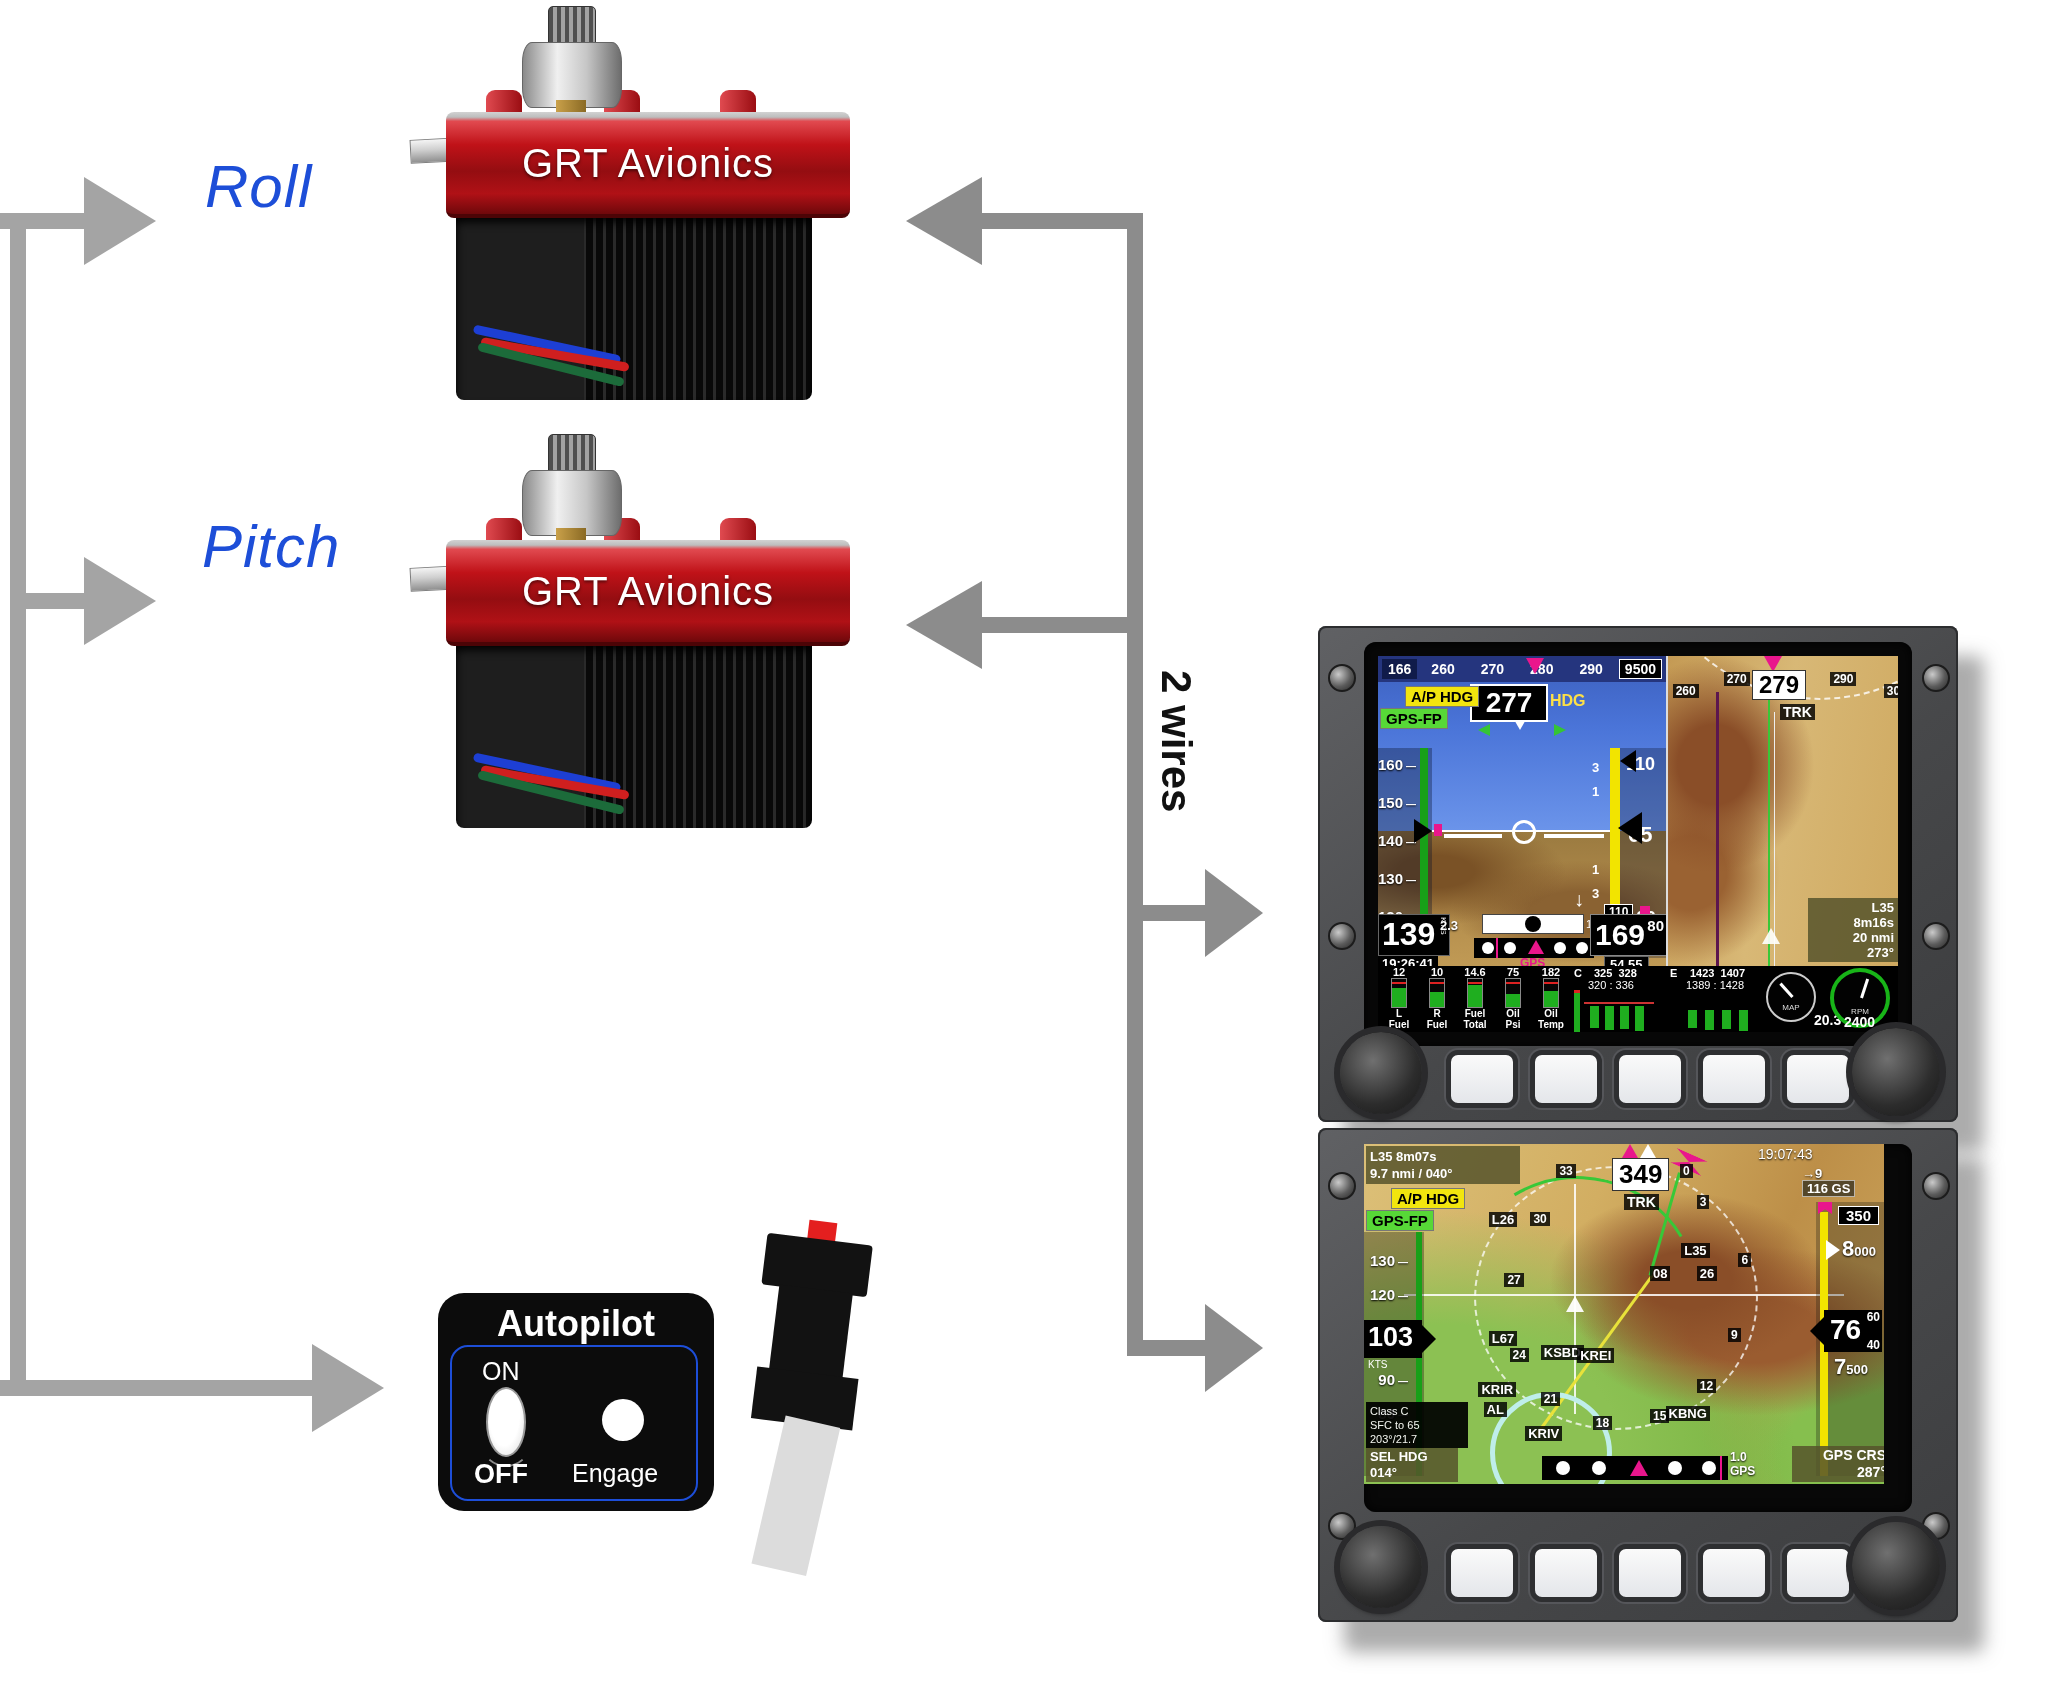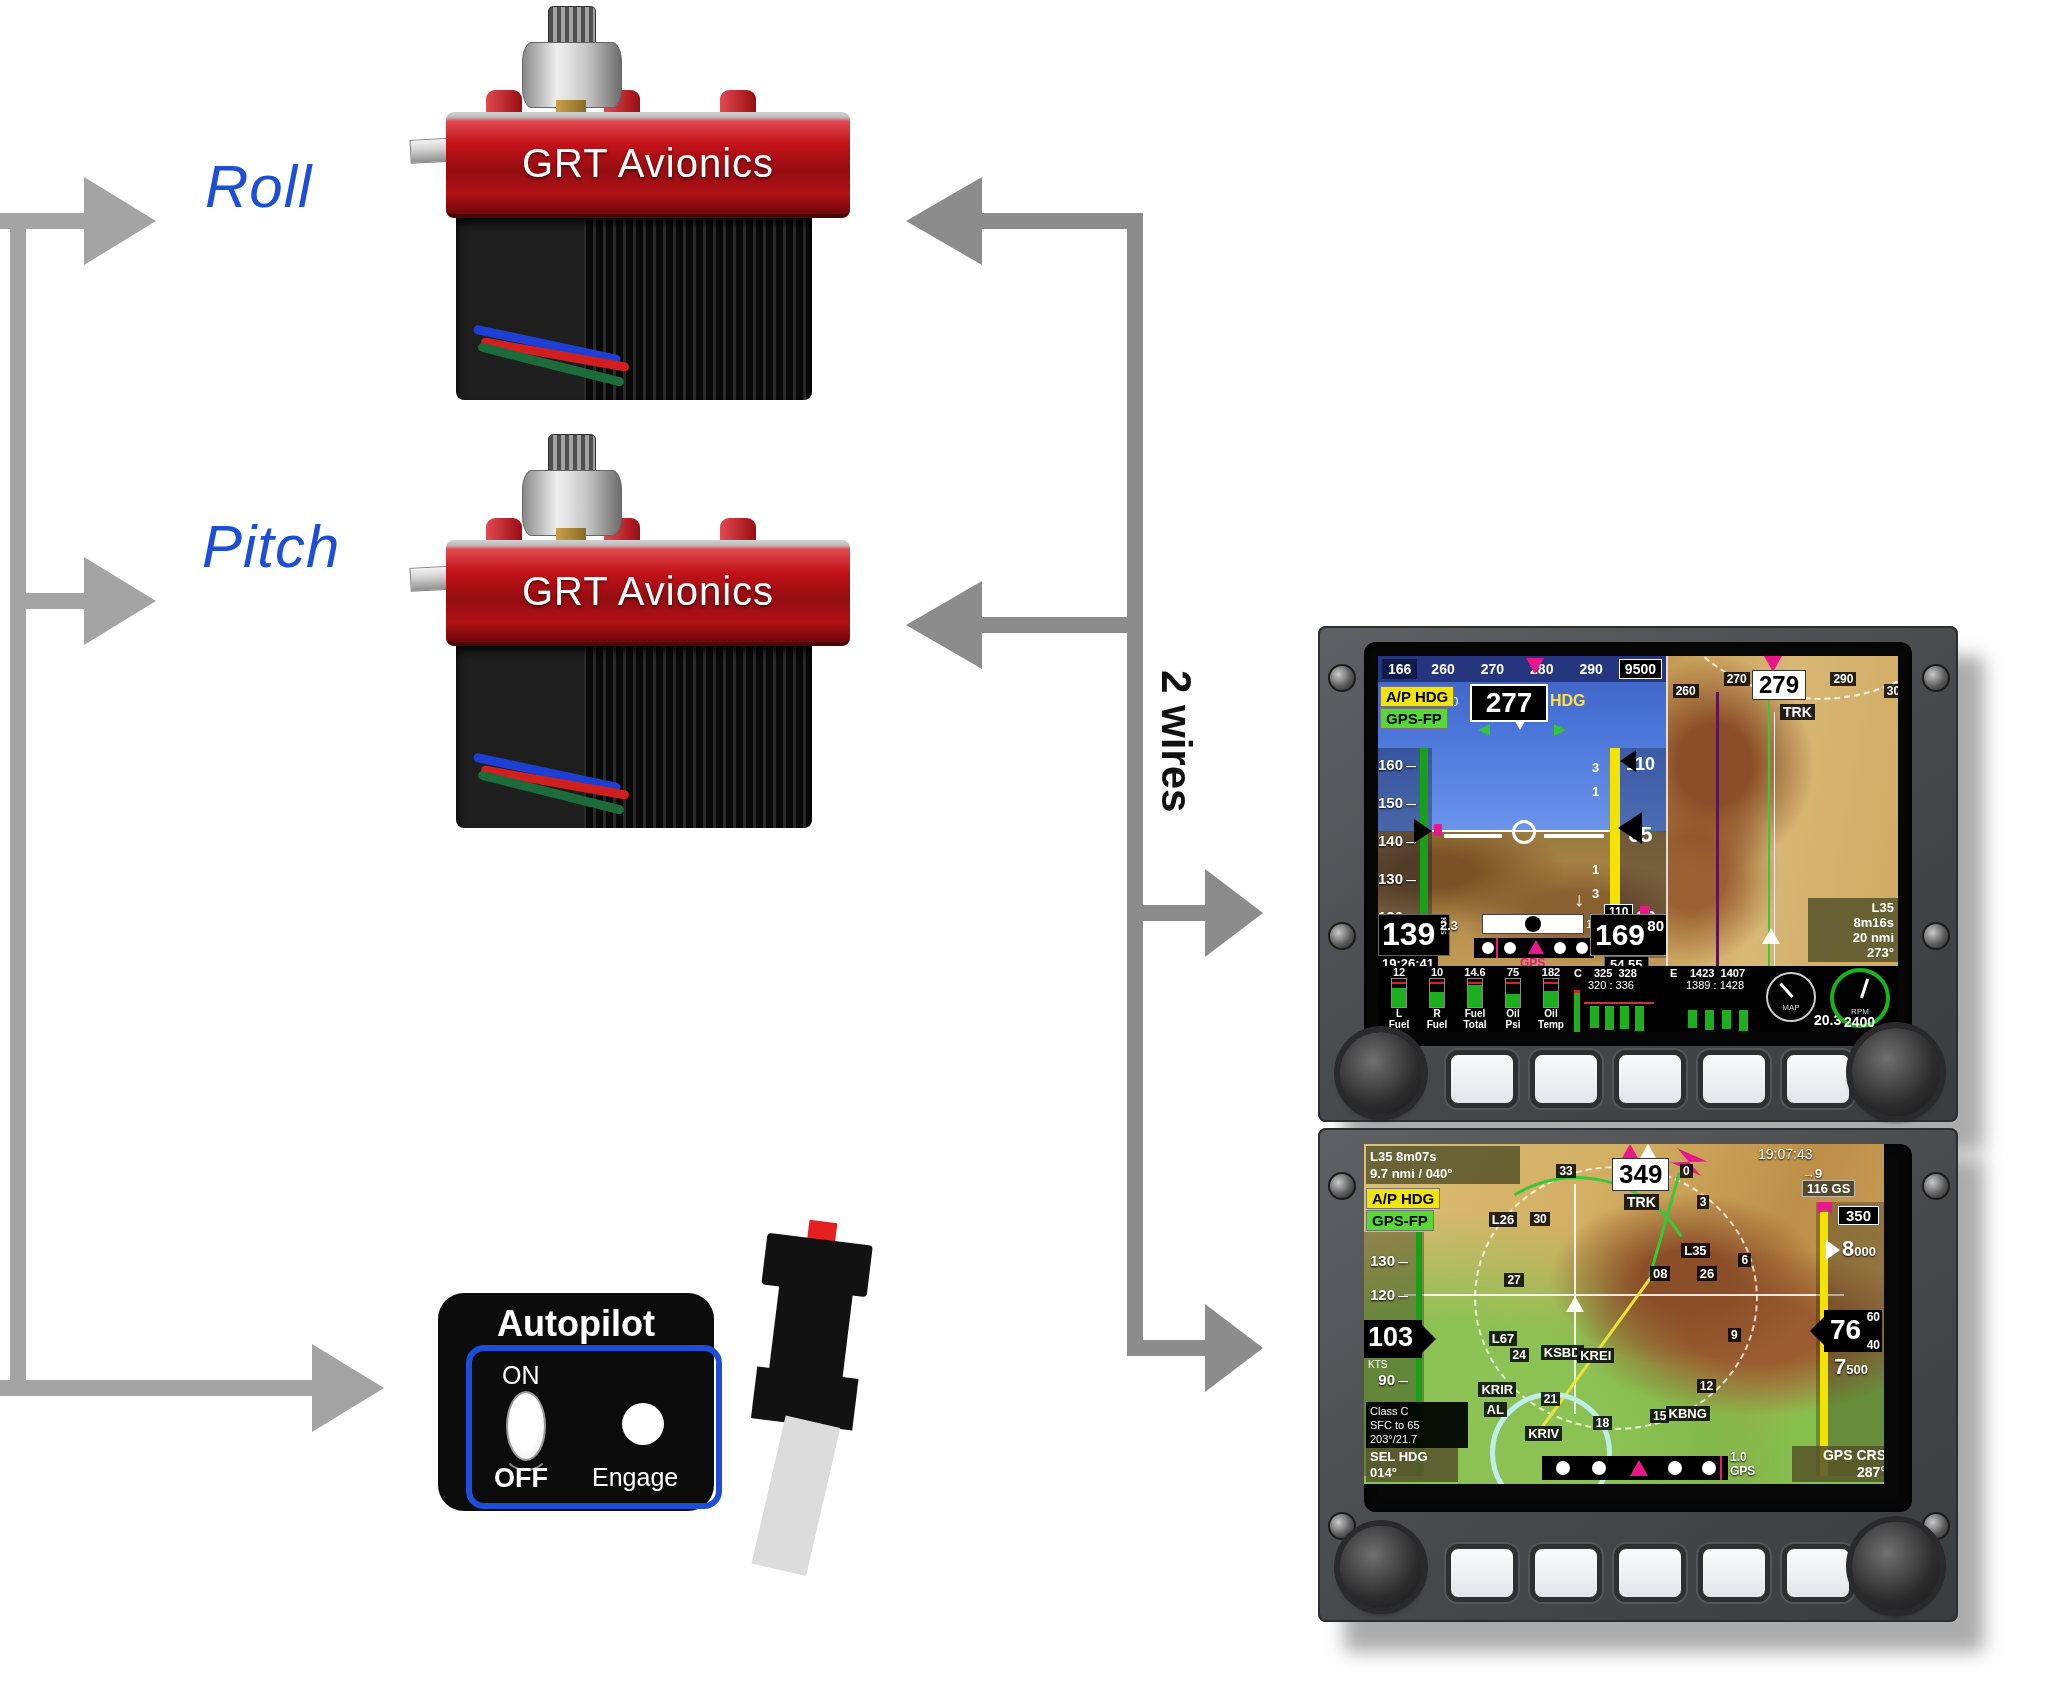--- a/index.html
+++ b/index.html
@@ -26,21 +26,21 @@
          border-bottom:4px solid #4c0406;display:flex;align-items:center;justify-content:center;
          color:#fff;font-size:40px;letter-spacing:1px;text-shadow:0 2px 3px rgba(0,0,0,.5);}
   .s-body{left:36px;top:212px;width:356px;height:186px;border-radius:4px 4px 8px 8px;z-index:4;
           background:linear-gradient(90deg,#1e1e1e 0 36%,rgba(0,0,0,0) 36%),
                      repeating-linear-gradient(90deg,#090909 0 7px,#2a2a2a 7px 10px);
           box-shadow:inset 0 8px 10px #000;}
   .s-wire{width:150px;height:9px;border-radius:5px;z-index:6;}
   
   .ap-panel{left:438px;top:1293px;width:276px;height:218px;background:#0c0c0c;border-radius:26px;color:#fff;}
   .ap-title{width:100%;top:10px;text-align:center;font-size:36px;font-weight:bold;}
-  .ap-inner{left:28px;top:52px;width:244px;height:152px;border:6px solid #1d4ed8;border-radius:18px;}
+  .ap-inner{left:12px;top:52px;width:244px;height:152px;border:2px solid #1d4ed8;border-radius:18px;}
   .ap-on{left:30px;top:10px;font-size:25px;}
   .ap-toggle{left:34px;top:40px;width:36px;height:66px;background:radial-gradient(ellipse at 45% 35%,#ffffff 55%,#d9d9d9);border:2px solid #9a9a9a;border-radius:50%;}
   .ap-toggle::after{content:"";position:absolute;left:-6px;top:34px;width:44px;height:40px;border:2px solid transparent;border-bottom-color:#8a8a8a;border-radius:50%;}
   .ap-off{left:22px;top:112px;font-size:27px;font-weight:bold;}
   .ap-engage-btn{left:150px;top:52px;width:42px;height:42px;background:#fff;border-radius:50%;}
   .ap-engage{left:120px;top:112px;font-size:25px;}
   
   .stick{left:742px;top:1222px;width:150px;height:350px;transform:rotate(7deg);}
   .st-btn{left:46px;top:0;width:28px;height:22px;background:#e41f1f;}
   .st-cap{left:6px;top:18px;width:106px;height:52px;background:#121212;border-radius:4px;}
@@ -49,21 +49,21 @@
   .st-shaft{left:46px;top:200px;width:56px;height:152px;background:#dcdcdc;transform:rotate(6deg);transform-origin:top center;}
   
   .unit{left:1318px;width:640px;background:linear-gradient(145deg,#606164,#47484a 55%,#3b3c3e);
         border-radius:8px;box-shadow:26px 30px 18px rgba(90,90,90,.5),inset 0 0 0 2px #2c2d2f;}
   .screw{width:24px;height:24px;border-radius:50%;background:radial-gradient(circle at 35% 35%,#cacaca,#5c5c5c 55%,#252525);border:2px solid #1c1c1c;}
   .frame{left:46px;top:16px;width:548px;background:#080808;border-radius:12px;box-shadow:inset 0 0 12px #000;}
   .lcd{left:14px;top:14px;width:520px;overflow:hidden;background:#203040;}
   .softkey{width:62px;height:48px;background:linear-gradient(180deg,#fafafa,#e4e6ea);border:5px solid #2e2f31;border-radius:12px;box-shadow:0 0 0 2px #55565a;}
   .knob{border-radius:50%;background:radial-gradient(circle at 40% 35%,#707070,#2c2c2c 60%,#161616);box-shadow:0 0 0 6px #2a2a2c,0 4px 6px #000;}
   
-  .chip-y{background:#f2e50e;color:#000;font-weight:bold;font-size:15px;padding:1px 5px;border:1px solid #777;}
+  .chip-y{background:#f2e50e;color:#000;font-weight:bold;font-size:15px;padding:1px 5px;border:1px solid #777;margin-left:25px;}
   .chip-g{background:#57d837;color:#000;font-weight:bold;font-size:15px;padding:1px 5px;border:1px solid #777;}
   .blkbox{background:#000;color:#fff;}
   .mlabel{position:absolute;background:rgba(0,0,0,.82);color:#fff;font-size:13px;font-weight:bold;padding:0 3px;white-space:nowrap;}
   .rlabel{position:absolute;background:rgba(0,0,0,.82);color:#fff;font-size:12px;font-weight:bold;padding:0 3px;}
   .tick-num{position:absolute;color:#fff;font-size:15px;font-weight:bold;right:16px;white-space:nowrap;text-shadow:0 1px 2px #000;}
   .tick-num::after{content:"—";font-size:10px;margin-left:3px;}
   
   .pfd{left:0;top:0;width:288px;height:310px;overflow:hidden;}
   .pfd-sky{left:0;top:0;width:288px;height:175px;background:linear-gradient(180deg,#3c5fbe,#4a74d8 40%,#6b94ea);}
   .pfd-gnd{left:0;top:175px;width:288px;height:135px;

